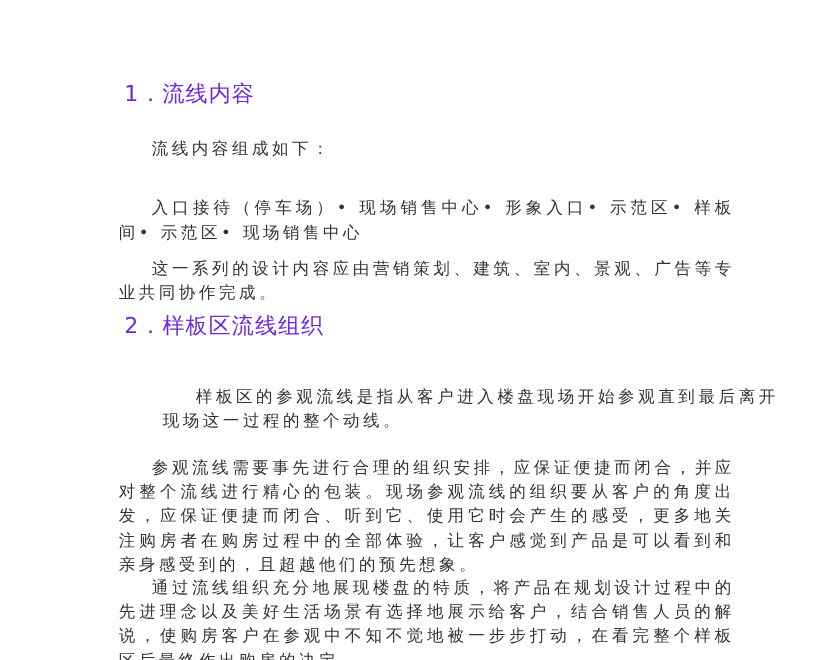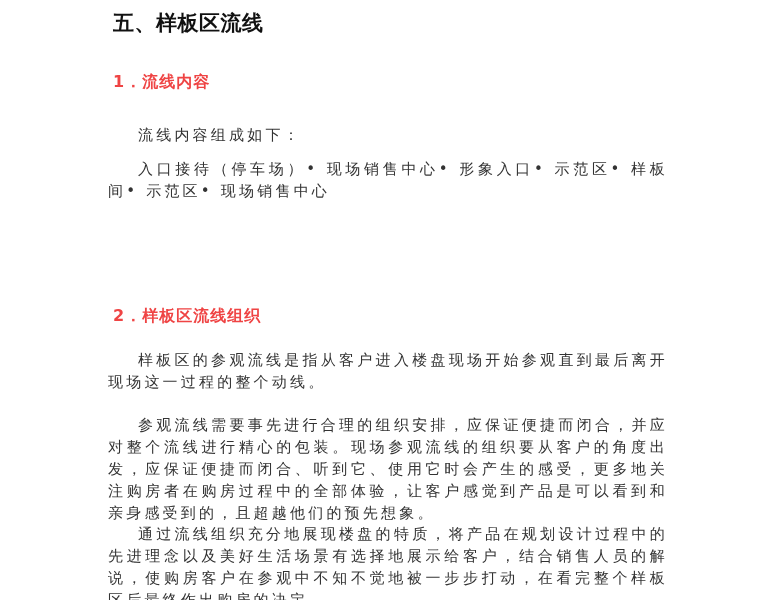--- a/index.html
+++ b/index.html
@@ -1,31 +1,31 @@
 <!DOCTYPE html>
 <html><head>
 <meta charset="utf-8">
 <style>
   html, body { margin:0; padding:0; background:#ffffff; }
   body { width:760px; height:600px; position:relative; overflow:hidden;
          font-family:"DejaVu Sans", sans-serif; color:#1a1a1a; }
   .page { position:absolute; left:0; top:0; width:760px; height:600px; background:#fff; }
   .h1 { position:absolute; left:113px; top:9px; font-family:"DejaVu Serif", serif;
         font-size:21px; font-weight:bold; color:#111; letter-spacing:0.5px; }
-  .h2 { position:absolute; left:113px; font-size:16px; font-weight:bold; color:#ef4444; letter-spacing:1px; }
+  .h2 { position:absolute; left:113px; font-size:20px; font-weight:normal; color:#6d28d9; letter-spacing:1px; }
   .para { position:absolute; left:108px; width:560px; font-size:15px; line-height:22px;
           color:#333; letter-spacing:3.2px; text-indent:30px; text-align:justify; }
 </style>
 </head>
 <body>
 
 <div class="page">
-  <div class="h1">五、样板区流线</div>
 
   <div class="h2" style="top:72px;">1．流线内容</div>
   <div class="para" style="top:124px;">流线内容组成如下：</div>
-  <div class="para" style="top:158px;">入口接待（停车场）• 现场销售中心• 形象入口• 示范区• 样板间• 示范区• 现场销售中心</div>
+  <div class="para" style="top:178px;">入口接待（停车场）• 现场销售中心• 形象入口• 示范区• 样板间• 示范区• 现场销售中心</div>
+  <div class="para" style="top:233px;">这一系列的设计内容应由营销策划、建筑、室内、景观、广告等专业共同协作完成。</div>
 
-  <div class="h2" style="top:306px;">2．样板区流线组织</div>
-  <div class="para" style="top:349px;">样板区的参观流线是指从客户进入楼盘现场开始参观直到最后离开现场这一过程的整个动线。</div>
+  <div class="h2" style="top:283px;">2．样板区流线组织</div>
+  <div class="para" style="top:349px;margin-left:40px;">样板区的参观流线是指从客户进入楼盘现场开始参观直到最后离开现场这一过程的整个动线。</div>
   <div class="para" style="top:414px;">参观流线需要事先进行合理的组织安排，应保证便捷而闭合，并应对整个流线进行精心的包装。现场参观流线的组织要从客户的角度出发，应保证便捷而闭合、听到它、使用它时会产生的感受，更多地关注购房者在购房过程中的全部体验，让客户感觉到产品是可以看到和亲身感受到的，且超越他们的预先想象。</div>
   <div class="para" style="top:523px;">通过流线组织充分地展现楼盘的特质，将产品在规划设计过程中的先进理念以及美好生活场景有选择地展示给客户，结合销售人员的解说，使购房客户在参观中不知不觉地被一步步打动，在看完整个样板区后最终作出购房的决定。</div>
 </div>
 
 </body></html>

